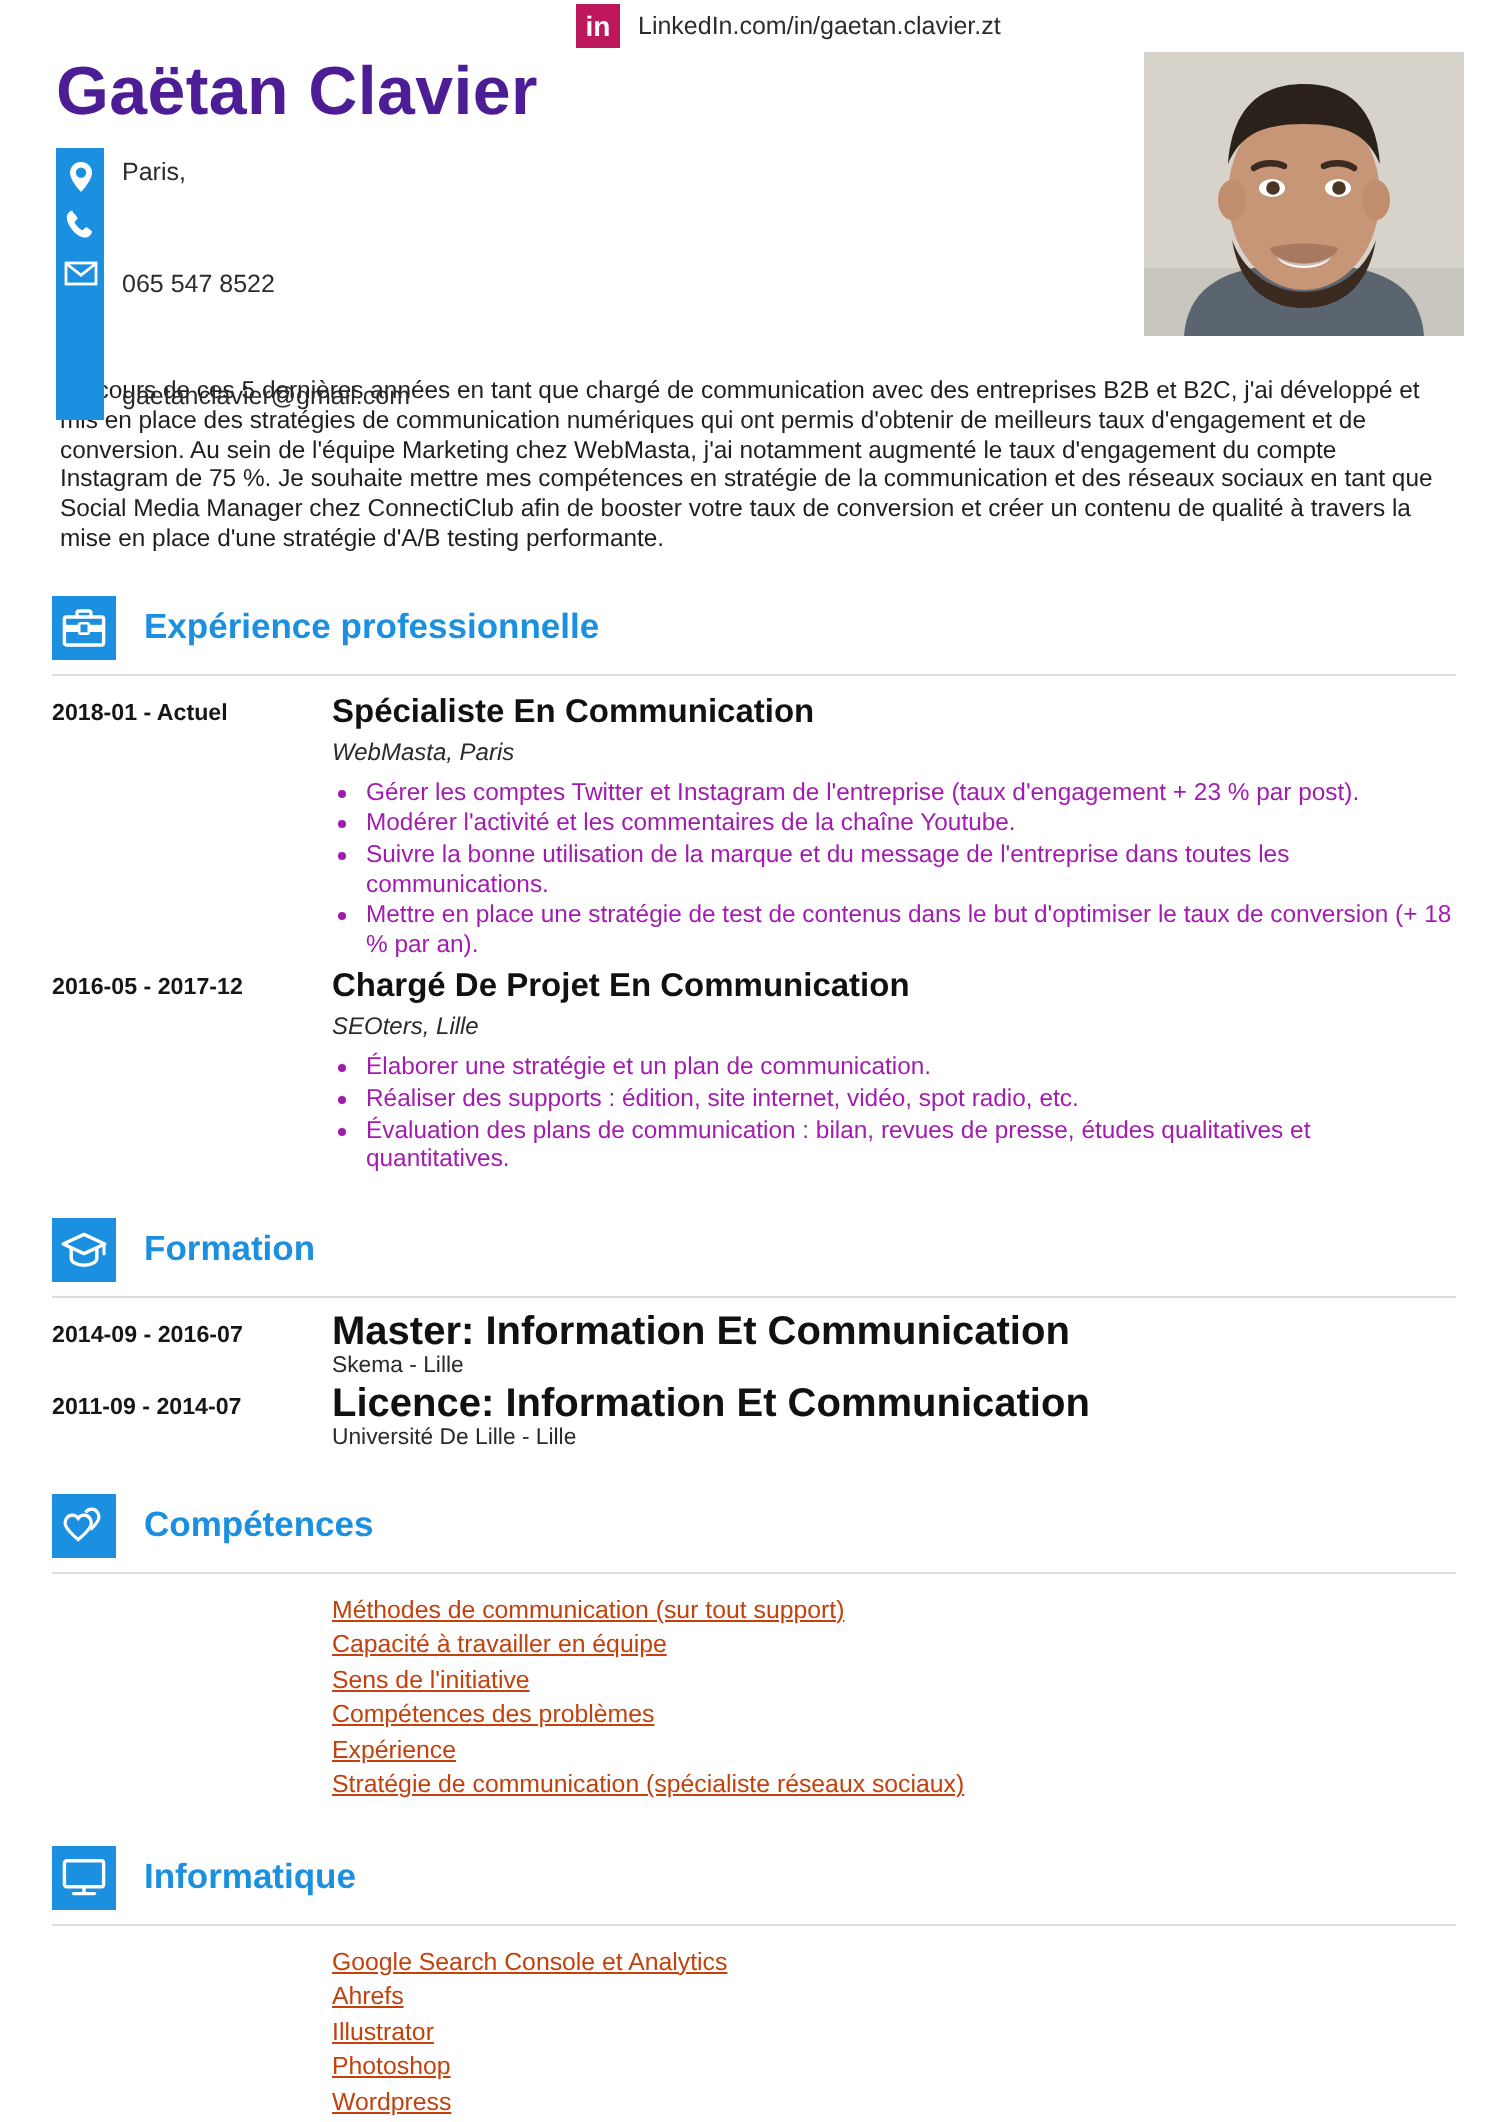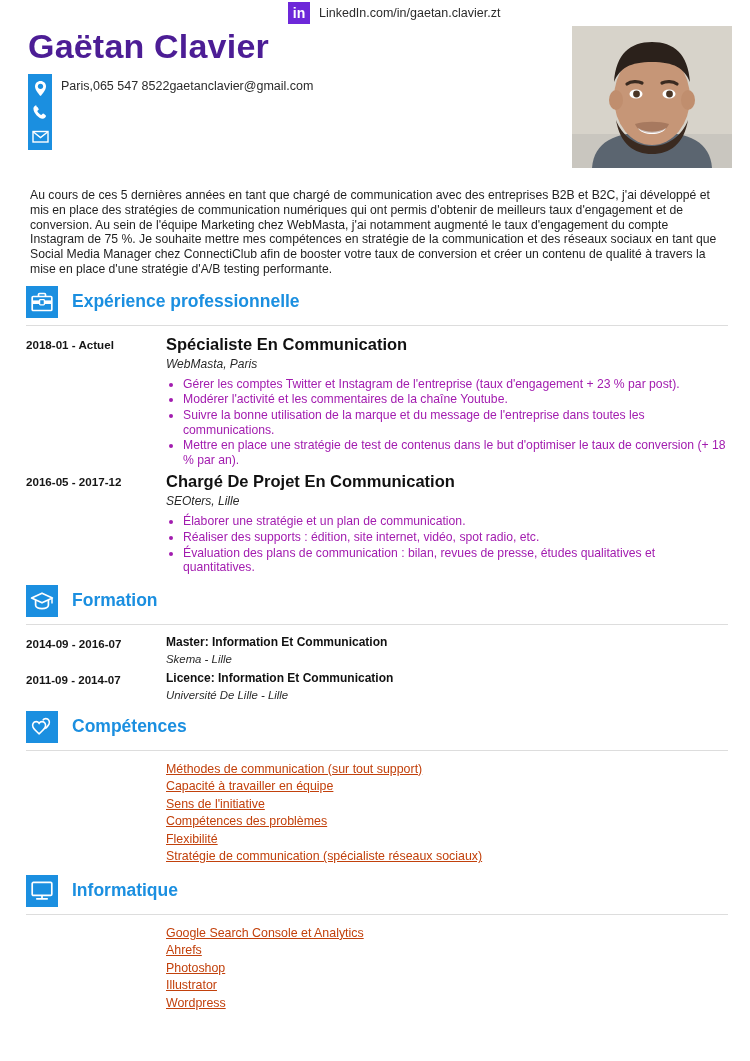--- a/index.html
+++ b/index.html
@@ -52,40 +52,41 @@
     align-items: center;
     padding: 2px 0 2px 0;
     flex: 0 0 24px;
   }
   .icon-bar .ic {
     width: 20px; height: 24px;
     display: flex; align-items: center; justify-content: center;
   }
   .contact-lines {
     display: flex;
-    flex-direction: row;
+    flex-direction: column;
     padding-left: 9px;
+    gap: 32px;
   }
   .contact-lines .cl {
     height: 24px;
     line-height: 24px;
     font-size: 12.5px;
     color: #2b2b2b;
     white-space: nowrap;
   }
   .linkedin-block {
     position: absolute;
     left: 288px;
     top: 2px;
     display: flex;
     align-items: center;
   }
   .li-badge {
     width: 22px; height: 22px;
-    background: #6d28d9;
+    background: #be185d;
     display: flex; align-items: center; justify-content: center;
     color: #fff;
     font-weight: bold;
     font-size: 14px;
     flex: 0 0 22px;
   }
   .li-text {
     margin-left: 9px;
     font-size: 12.5px;
     color: #2b2b2b;
@@ -105,21 +106,21 @@
   
   .summary {
     padding: 8px 28px 0 30px;
     font-size: 12.2px;
     line-height: 14.8px;
     color: #1f1f1f;
     text-align: left;
   }
 
   
-  .section { padding: 0 22px 0 26px; margin-top: 8px; }
+  .section { padding: 0 22px 0 26px; margin-top: 20px; }
   .sec-head {
     display: flex;
     align-items: center;
     position: relative;
     height: 34px;
   }
   .sec-icon {
     width: 32px; height: 32px;
     background: #1b8fe0;
     flex: 0 0 32px;
@@ -172,28 +173,27 @@
   }
   ul.bullets li {
     font-size: 12.2px;
     line-height: 14.6px;
     color: #a21caf;
     margin-bottom: 1px;
   }
 
   
   .edu-title {
-    font-size: 12px;
+    font-size: 20px;
     font-weight: bold;
     color: #111111;
     line-height: 19px;
   }
   .edu-sub {
     font-size: 11.4px;
-    font-style: italic;
     color: #2a2a2a;
     line-height: 14px;
   }
 
   
   .plain-list { padding-left: 140px; margin-top: 10px; }
   .plain-list .pl-item {
     font-size: 12.4px;
     line-height: 17.5px;
     color: #c2410c;
@@ -348,40 +348,40 @@
       </div>
       <div class="sec-title">Compétences</div>
     </div>
     <div class="sec-rule"></div>
 
     <div class="plain-list">
       <div class="pl-item">Méthodes de communication (sur tout support)</div>
       <div class="pl-item">Capacité à travailler en équipe</div>
       <div class="pl-item">Sens de l'initiative</div>
       <div class="pl-item">Compétences des problèmes</div>
-      <div class="pl-item">Flexibilité</div>
+      <div class="pl-item">Expérience</div>
       <div class="pl-item">Stratégie de communication (spécialiste réseaux sociaux)</div>
     </div>
   </div>
 
   <div class="section">
     <div class="sec-head">
       <div class="sec-icon">
         <svg width="24" height="21" viewBox="0 0 24 21">
           <rect x="2.2" y="2.4" width="19.6" height="13" rx="1.2" fill="none" stroke="#ffffff" stroke-width="1.7"></rect>
           <path d="M12 15.6v3" stroke="#ffffff" stroke-width="1.7"></path>
           <path d="M6.8 18.8h10.4" stroke="#ffffff" stroke-width="1.7" stroke-linecap="round"></path>
         </svg>
       </div>
       <div class="sec-title">Informatique</div>
     </div>
     <div class="sec-rule"></div>
 
     <div class="plain-list">
       <div class="pl-item">Google Search Console et Analytics</div>
       <div class="pl-item">Ahrefs</div>
+      <div class="pl-item">Illustrator</div>
       <div class="pl-item">Photoshop</div>
-      <div class="pl-item">Illustrator</div>
       <div class="pl-item">Wordpress</div>
     </div>
   </div>
 
 </div>
 
 </body></html>

